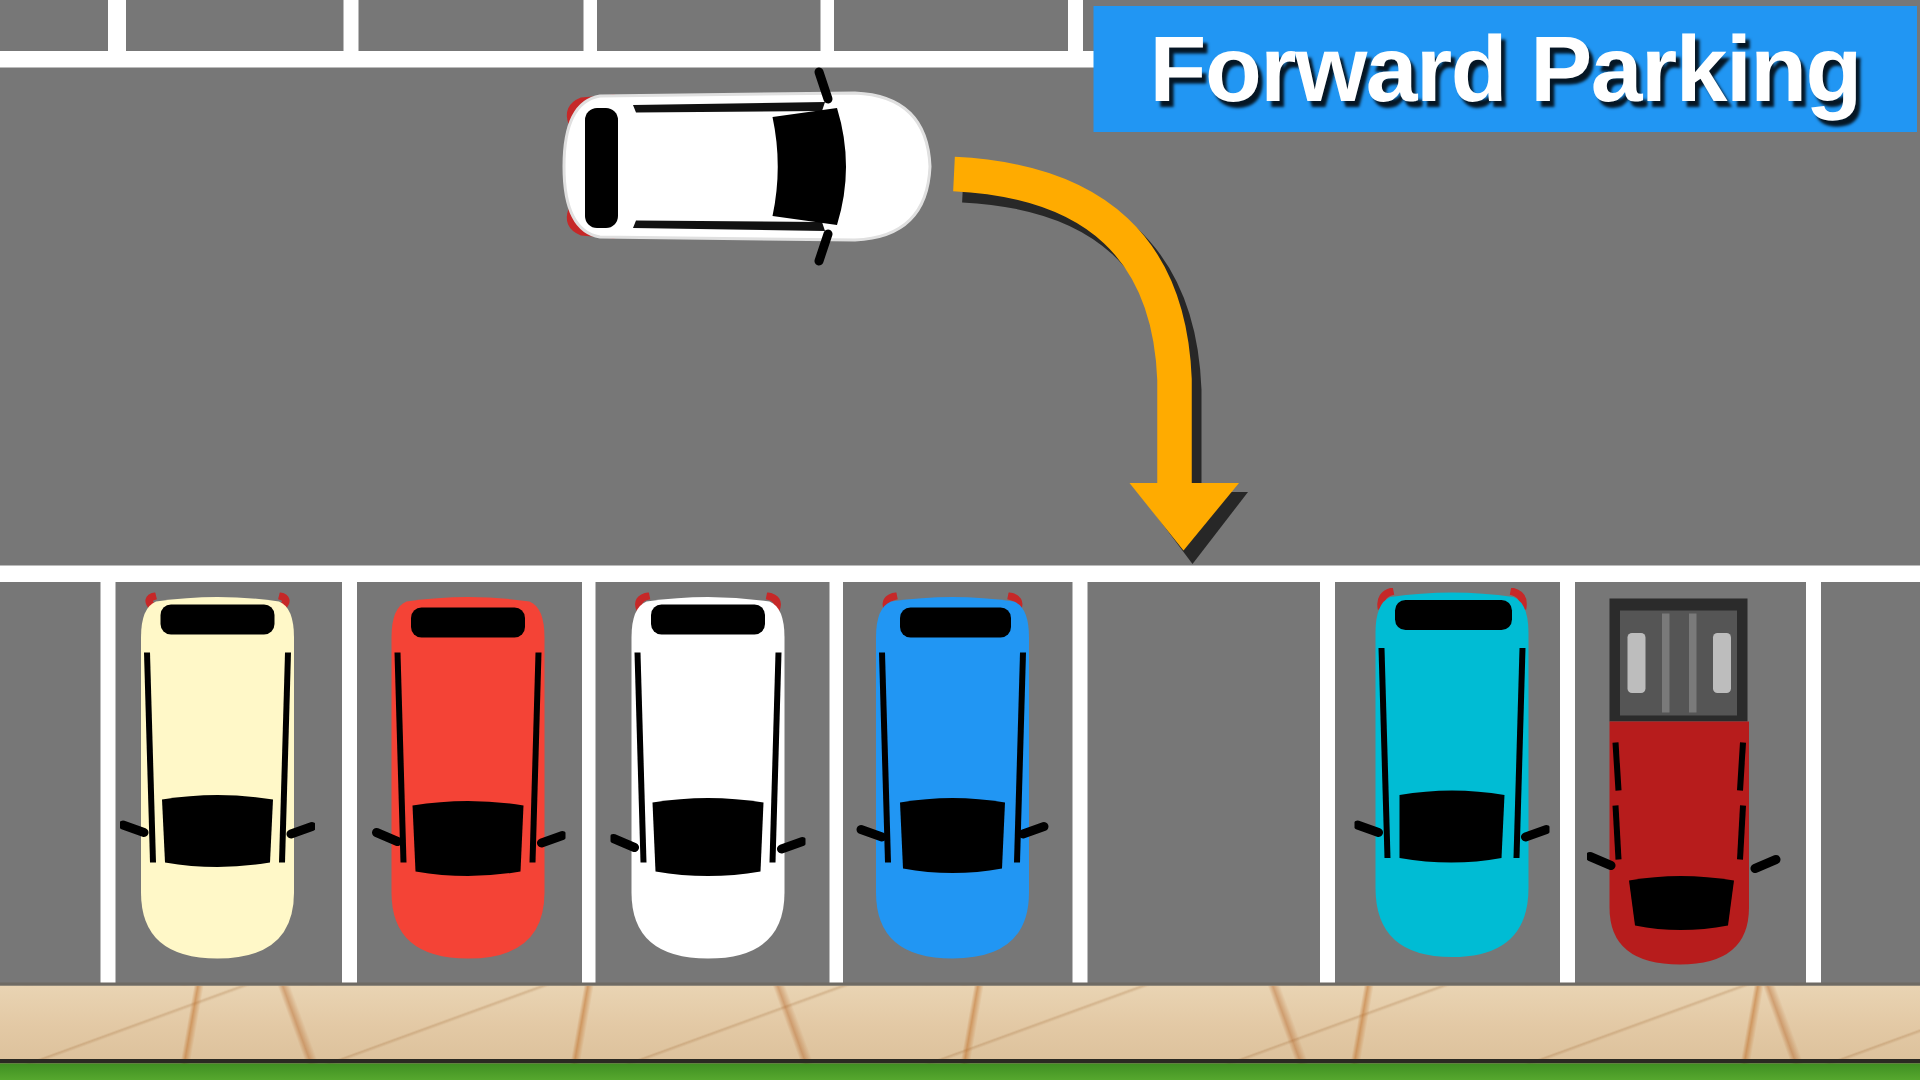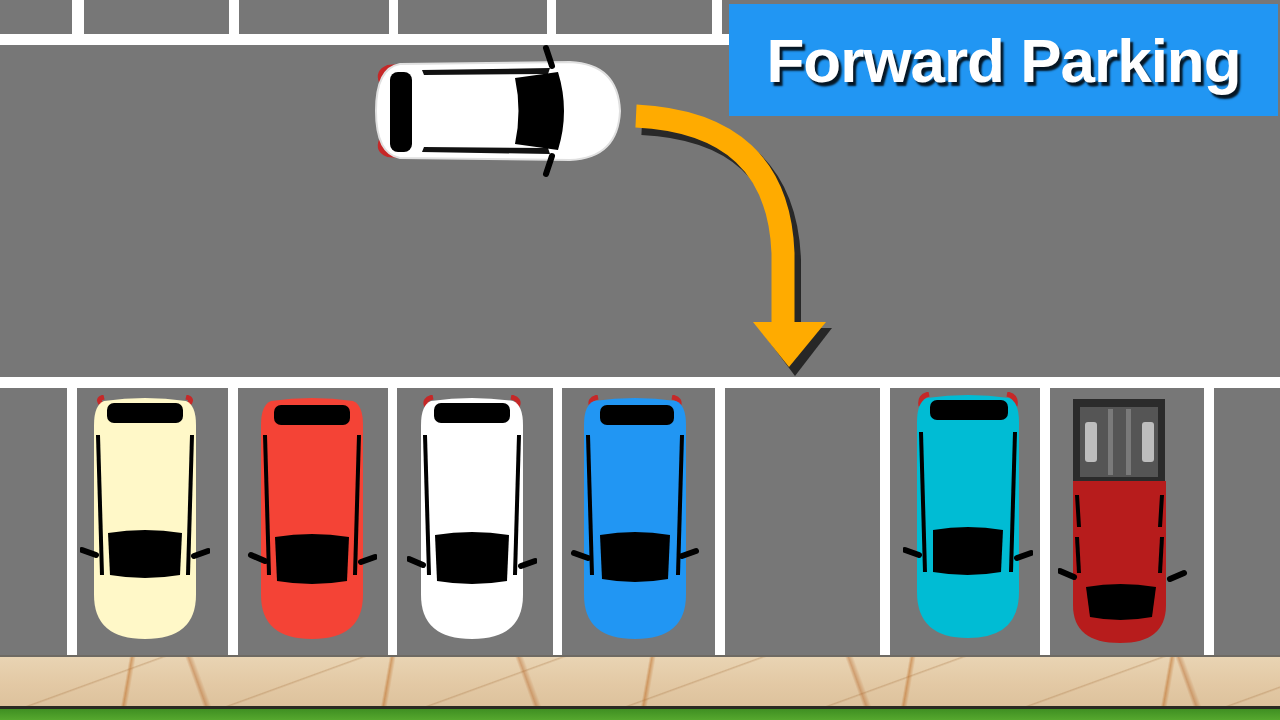--- a/index.html
+++ b/index.html
@@ -9,21 +9,21 @@
     .line { background:#ffffff; }
     .curb { left:0; top:655px; width:1280px; height:53px;
       background:
         linear-gradient(100deg, transparent 48%, rgba(190,110,40,0.55) 49%, transparent 50.5%) 0 0/260px 53px,
         linear-gradient(70deg, transparent 47%, rgba(180,100,40,0.45) 48%, transparent 49.5%) 40px 0/330px 53px,
         linear-gradient(160deg, transparent 46%, rgba(170,120,70,0.35) 47%, transparent 48.5%) 0 0/200px 53px,
         linear-gradient(180deg, #e9d4b3 0%, #e3c9a5 50%, #dcc19b 100%);
       border-top:2px solid #6e6a63; }
     .curb-shadow { left:0; top:706px; width:1280px; height:3px; background:#2a2a22; }
     .grass { left:0; top:709px; width:1280px; height:11px; background:linear-gradient(180deg,#3f8f22,#56a82e); }
-    .title-box { left:729px; top:4px; width:549px; height:112px; background:#2196f3; display:flex; align-items:center; justify-content:center; }
+    .title-box { left:729px; top:4px; width:549px; height:84px; background:#2196f3; display:flex; align-items:center; justify-content:center; }
     .title-text { color:#ffffff; font-weight:bold; font-size:62px; letter-spacing:-1px; text-shadow:3px 4px 2px rgba(0,0,0,0.85); white-space:nowrap; }
   </style>
 </head>
 <body>
 
 <div class="abs road"></div>
 
 <div class="abs line" style="left:0;top:34px;width:740px;height:11px;"></div>
 <div class="abs line" style="left:72px;top:0;width:12px;height:40px;"></div>
 <div class="abs line" style="left:229px;top:0;width:10px;height:40px;"></div>

